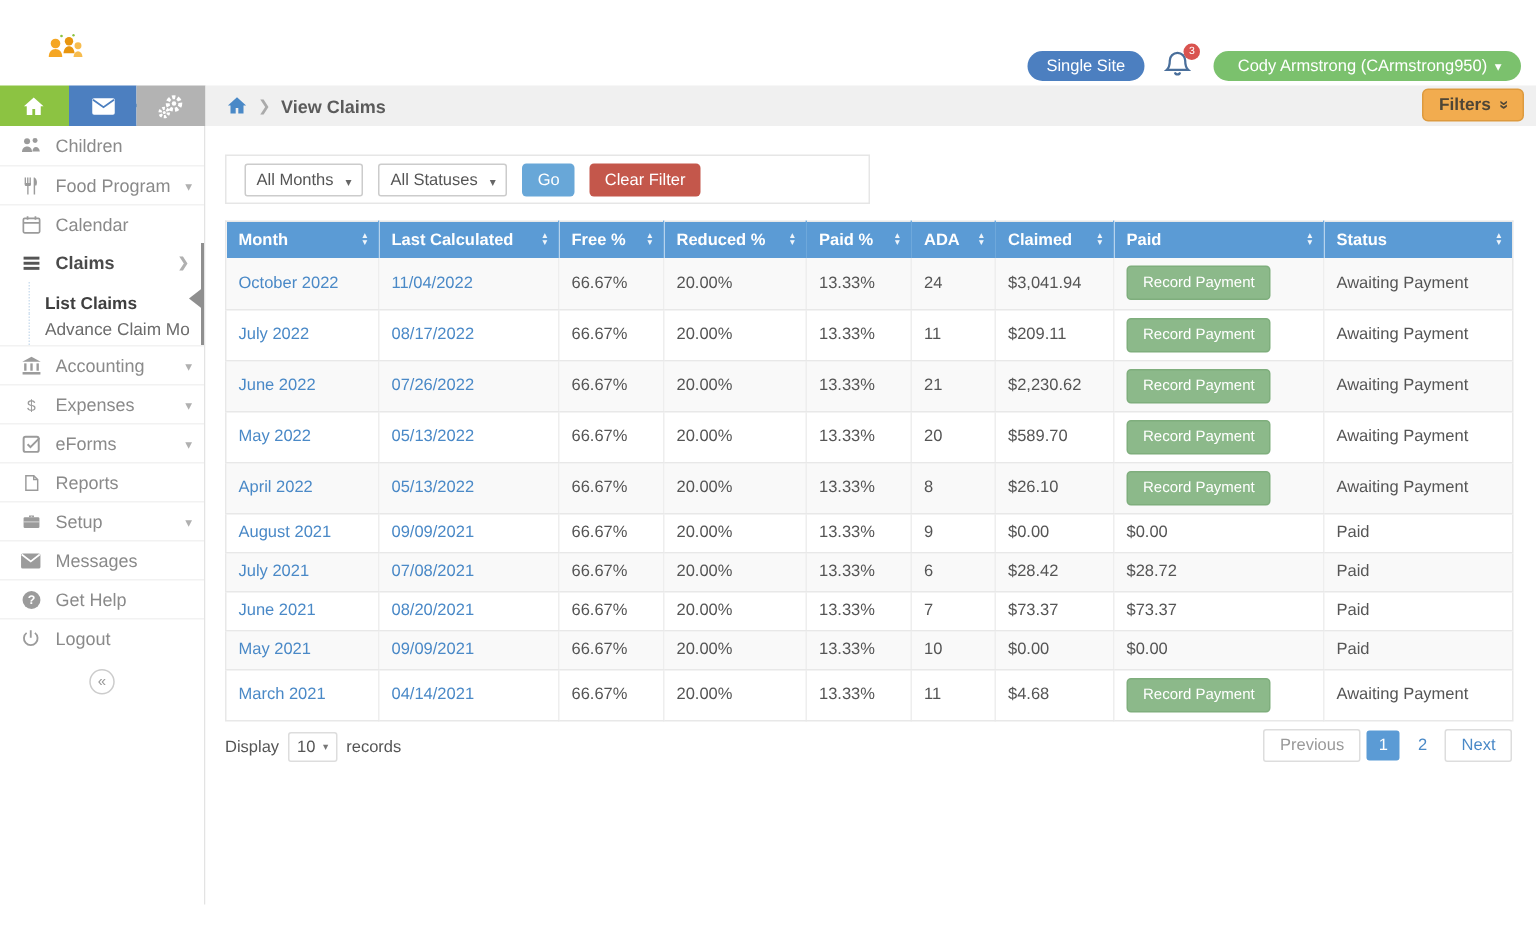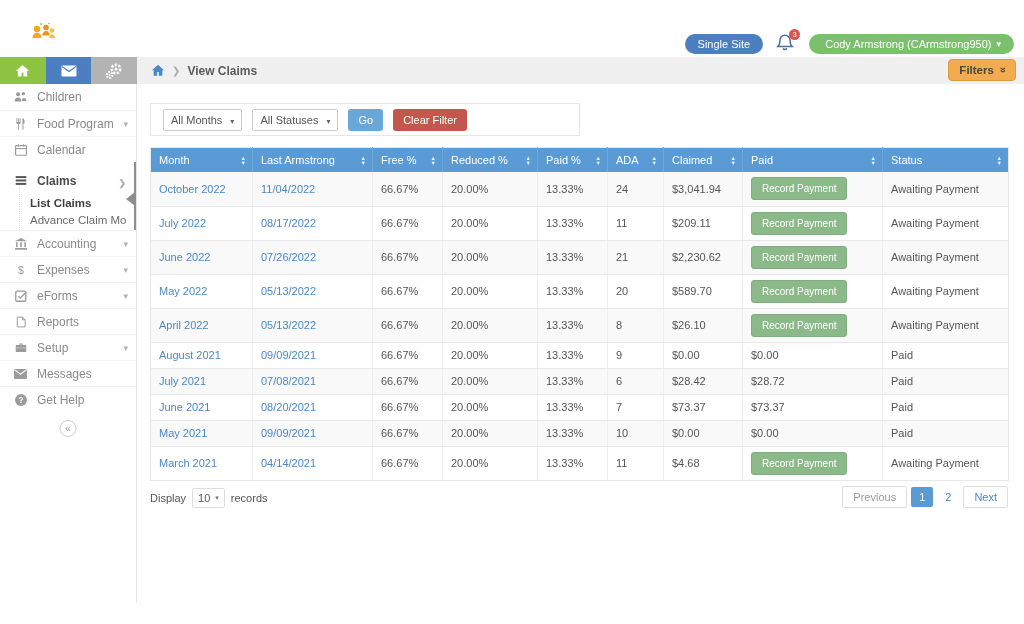--- a/index.html
+++ b/index.html
@@ -43,21 +43,21 @@
   
   .sidebar { position:absolute; top:84px; left:0; width:137px; height:519px;
     background:#fff; border-right:1px solid #e3e3e3; }
   .side-item { display:flex; align-items:center; height:26px; padding:0 8px 0 13px;
     border-top:1px solid #f2f2f2; color:#8a8a8a; font-size:12px; cursor:pointer; position:relative; }
   .side-item:first-child { border-top:none; }
   .side-item .s-icon { width:15px; height:15px; margin-right:9px; color:#9b9b9b; flex:none;
     display:flex; align-items:center; justify-content:center; }
   .side-item .s-label { flex:1; white-space:nowrap; overflow:hidden; }
   .side-item .s-chev { color:#b0b0b0; font-size:9px; margin-left:4px; }
-  .side-item.parent-active { color:#4a4a4a; font-weight:bold;align-items:flex-end; }
+  .side-item.parent-active { color:#4a4a4a; font-weight:bold; }
   .side-item.parent-active .s-icon { color:#555; }
   .side-item.sub { height:21px; padding-left:30px; font-size:11.5px; color:#6b6b6b; border-top:none; }
   .side-item.sub::before { content:""; position:absolute; left:19px; top:0; bottom:0;
     border-left:1px dotted #cfe0ef; }
   .side-item.sub.sub-active { color:#3f3f3f; font-weight:bold;align-items:flex-end; }
   .group-active-band { border-right:2px solid #8f8f8f; }
   .current-marker { position:absolute; right:-1px; top:50%; margin-top:-7px; width:0; height:0;
     border-top:7px solid transparent; border-bottom:7px solid transparent; border-right:9px solid #8f8f8f; }
   .collapse-circle { position:absolute; left:50%; transform:translateX(-50%); margin-top:8px;
     width:17px; height:17px; border:1px solid #ccc; border-radius:50%; color:#999;
@@ -70,21 +70,21 @@
   .fake-select { border:1px solid #ccc; border-radius:2px; background:#fff; color:#555;
     font-size:11px; padding:4px 7px; display:flex; align-items:flex-end; gap:8px; cursor:pointer; white-space:nowrap; }
   .fake-select .caret { font-size:8px; color:#666; }
   .btn { border:none; border-radius:3px; color:#fff; font-size:11px; padding:5px 10px; cursor:pointer; }
   .btn-go { background:#68a7d8; }
   .btn-clear { background:#c4574b; }
 
   
   .claims-table { position:absolute; left:13px; top:63px; width:858px; border-collapse:collapse;
     font-size:11px; table-layout:fixed; }
-  .claims-table th { background:#5b9bd5; color:#fff; font-weight:normal; text-align:left;
+  .claims-table th { background:#5b9bd5; color:#fff; font-weight:bold; text-align:left;
     padding:6px 8px; position:relative; border-right:1px solid #6ea8db; cursor:pointer; white-space:nowrap;
     overflow:hidden; }
   .claims-table th:last-child { border-right:none; }
   .sort-icon { position:absolute; right:6px; top:50%; transform:translateY(-50%); display:flex;
     flex-direction:column; align-items:center; line-height:4.5px; font-size:5.5px; color:rgba(255,255,255,.9); }
   .claims-table td { padding:5px 8px; border-bottom:1px solid #e8e8e8; border-right:1px solid #eee;
     color:#555; vertical-align:middle; overflow:hidden; white-space:nowrap; }
   .claims-table td:last-child { border-right:none; }
   .claims-table tr.stripe td { background:#f9f9f9; }
   .claims-table td.link-cell { color:#4a89c7; cursor:pointer; }
@@ -301,20 +301,29 @@
         </div>
         <div class="side-item">
           <span class="s-icon">
             <svg width="14" height="14" viewBox="0 0 16 16">
               <circle cx="8" cy="8" r="6.8" fill="currentColor"></circle>
               <text x="8" y="11.3" font-size="9.5" text-anchor="middle" fill="#fff" font-family="Liberation Sans,sans-serif" font-weight="bold">?</text>
             </svg>
           </span>
           <span class="s-label">Get Help</span>
         </div>
+        <div class="side-item">
+          <span class="s-icon">
+            <svg width="13" height="13" viewBox="0 0 16 16" fill="none" stroke="currentColor" stroke-width="1.5">
+              <path d="M8 1.5v6"></path>
+              <path d="M4.6 3.6a5.6 5.6 0 1 0 6.8 0"></path>
+            </svg>
+          </span>
+          <span class="s-label">Logout</span>
+        </div>
       </div>
     <div class="collapse-circle">«</div>
   </div>
 
   <div class="content">
 
     <div class="filter-box">
       <span class="fake-select">
         <span>All Months</span>
         <span class="caret">▾</span>
@@ -338,21 +347,21 @@
           <col style="width: 79px;">
           <col style="width: 140px;">
           <col style="width: 126px;">
         </colgroup>
       <thead>
           <tr id="table-head-row">
             <th><span>Month</span><span class="sort-icon">
                 <span>▲</span>
                 <span>▼</span>
               </span></th>
-            <th><span>Last Armstrong</span><span class="sort-icon">
+            <th><span>Last Calculated</span><span class="sort-icon">
                 <span>▲</span>
                 <span>▼</span>
               </span></th>
             <th><span>Free %</span><span class="sort-icon">
                 <span>▲</span>
                 <span>▼</span>
               </span></th>
             <th><span>Reduced %</span><span class="sort-icon">
                 <span>▲</span>
                 <span>▼</span>

